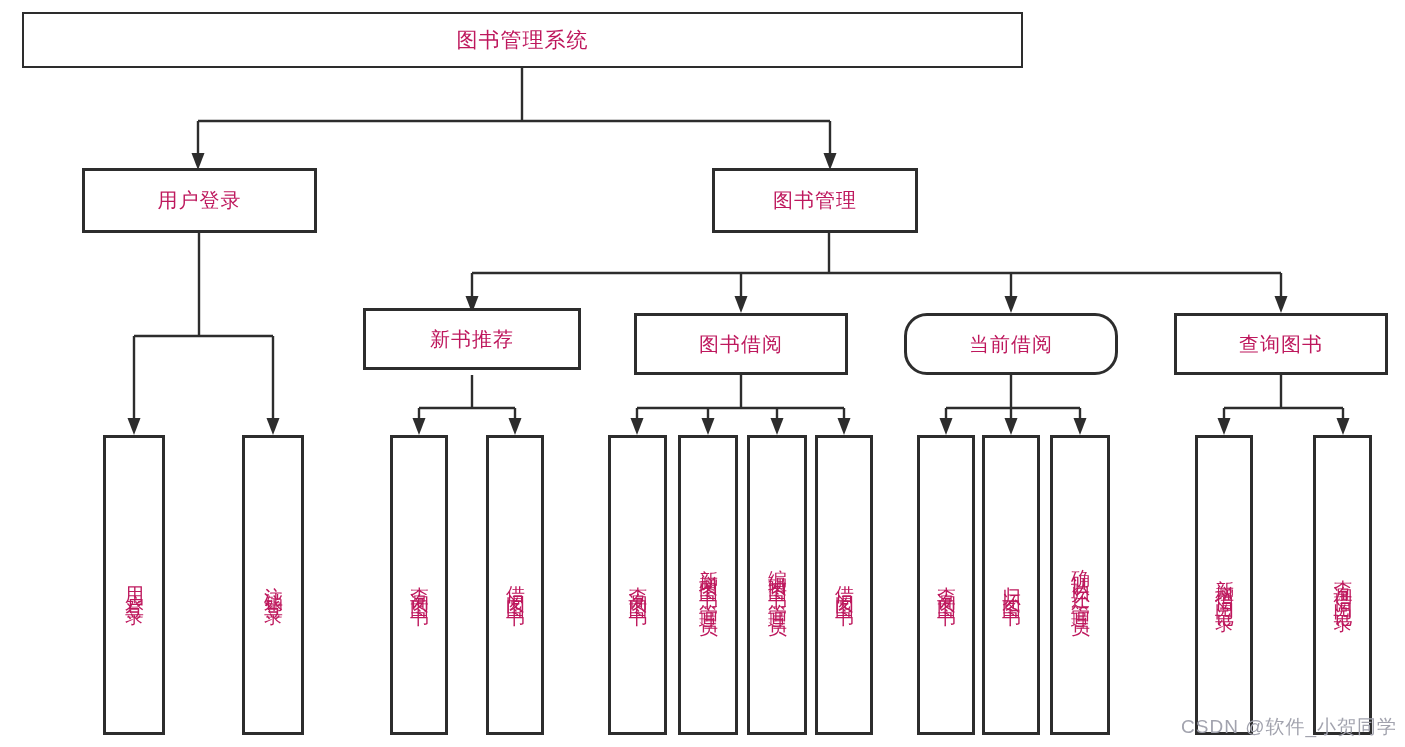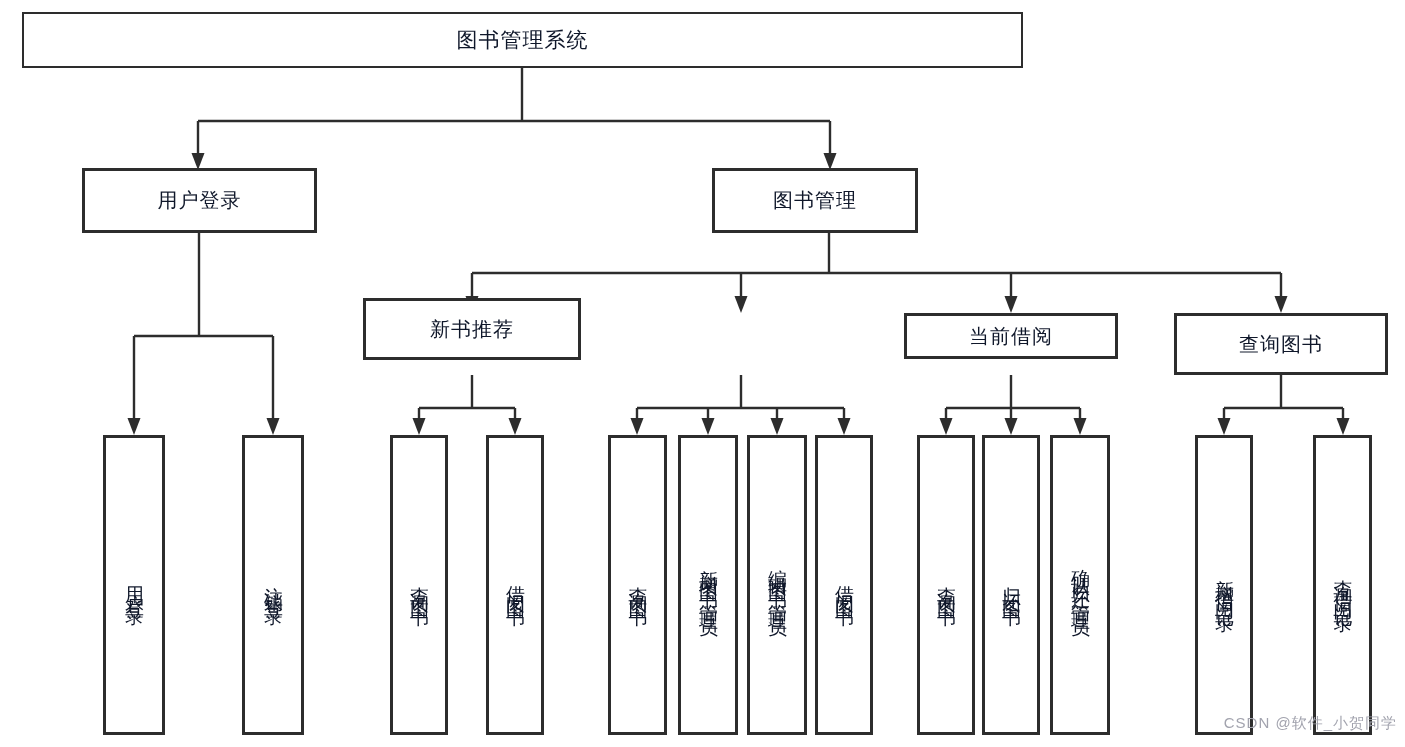--- a/index.html
+++ b/index.html
@@ -19,41 +19,41 @@
     pointer-events: none;
   }
   .node {
     position: absolute;
     background: #ffffff;
     border: 3px solid #2d2d2d;
     box-sizing: border-box;
     display: flex;
     align-items: center;
     justify-content: center;
-    color: #0f172a;
+    color: #be185d;
   }
   .node.root {
     border-width: 2px;
     font-size: 21px;
     letter-spacing: 1px;
   }
   .node.h { font-size: 20px; letter-spacing: 1px; }
   .node.v { font-size: 19px; }
   .node.v .vtext {
     writing-mode: vertical-rl;
     text-orientation: mixed;
     letter-spacing: 7px;
     line-height: 1.1;
     white-space: nowrap;
   }
   .watermark {
     position: absolute;
     right: 8px;
     top: 714px;
-    font-size: 15px;
+    font-size: 19px;
     color: #a2a3ae;
     letter-spacing: 1px;
     white-space: nowrap;
   }
 </style>
 </head>
 <body>
 
 <div class="canvas">
 
@@ -95,22 +95,23 @@
       <polygon points="1217.5,418 1230.5,418 1224,435"></polygon>
       <polygon points="1336.5,418 1349.5,418 1343,435"></polygon>
     </g>
   </svg>
 
   <div class="node root" style="left:22px; top:12px; width:1001px; height:56px;">图书管理系统</div>
 
   <div class="node h" style="left:82px; top:168px; width:235px; height:65px;">用户登录</div>
   <div class="node h" style="left:712px; top:168px; width:206px; height:65px;">图书管理</div>
 
-  <div class="node h" style="left:363px; top:298px; width:218px; height:62px;font-family:Liberation Serif, serif;">新书推荐</div>
-  <div class="node h" style="left:904px; top:313px; width:214px; height:46px;">当前借阅</div>
+  <div class="node h" style="left:363px; top:308px; width:218px; height:62px;font-family:Liberation Serif, serif;">新书推荐</div>
+  <div class="node h" style="left:634px; top:313px; width:214px; height:62px;">图书借阅</div>
+  <div class="node h" style="left:904px; top:313px; width:214px; height:62px;border-radius:23px;">当前借阅</div>
   <div class="node h" style="left:1174px; top:313px; width:214px; height:62px;">查询图书</div>
 
   <div class="node v" style="left:103px; top:435px; width:62px; height:300px;">
     <span class="vtext">用户登录</span>
   </div>
   <div class="node v" style="left:242px; top:435px; width:62px; height:300px;">
     <span class="vtext">注销登录</span>
   </div>
 
   <div class="node v" style="left:390px; top:435px; width:58px; height:300px;">

